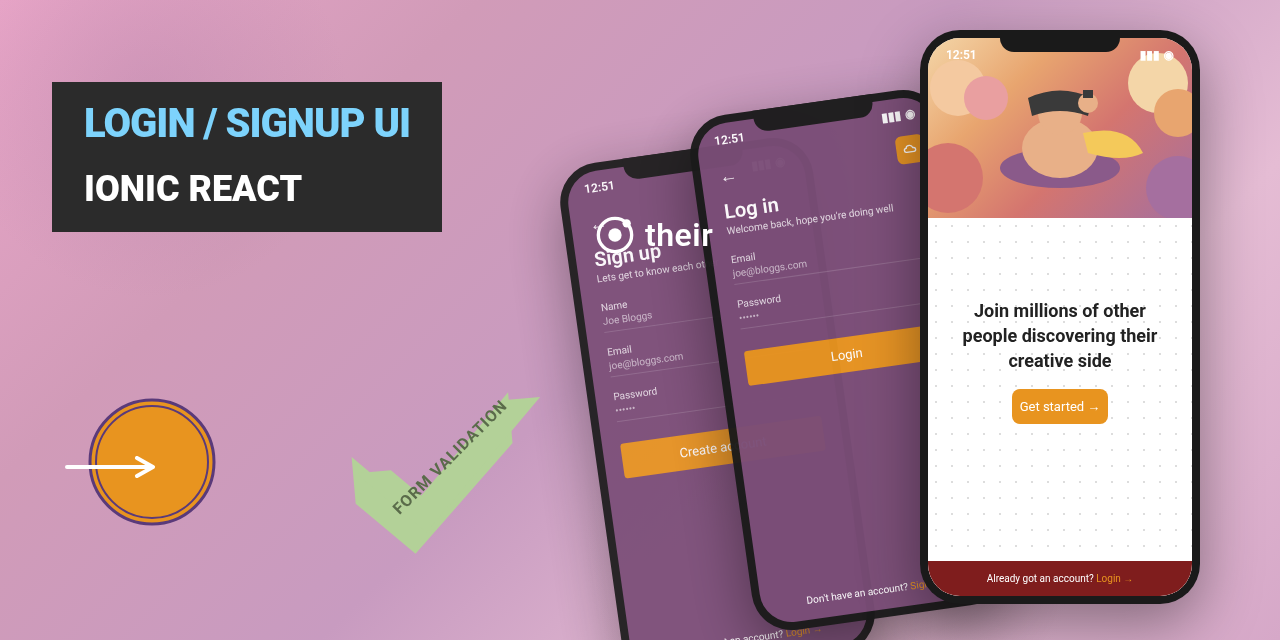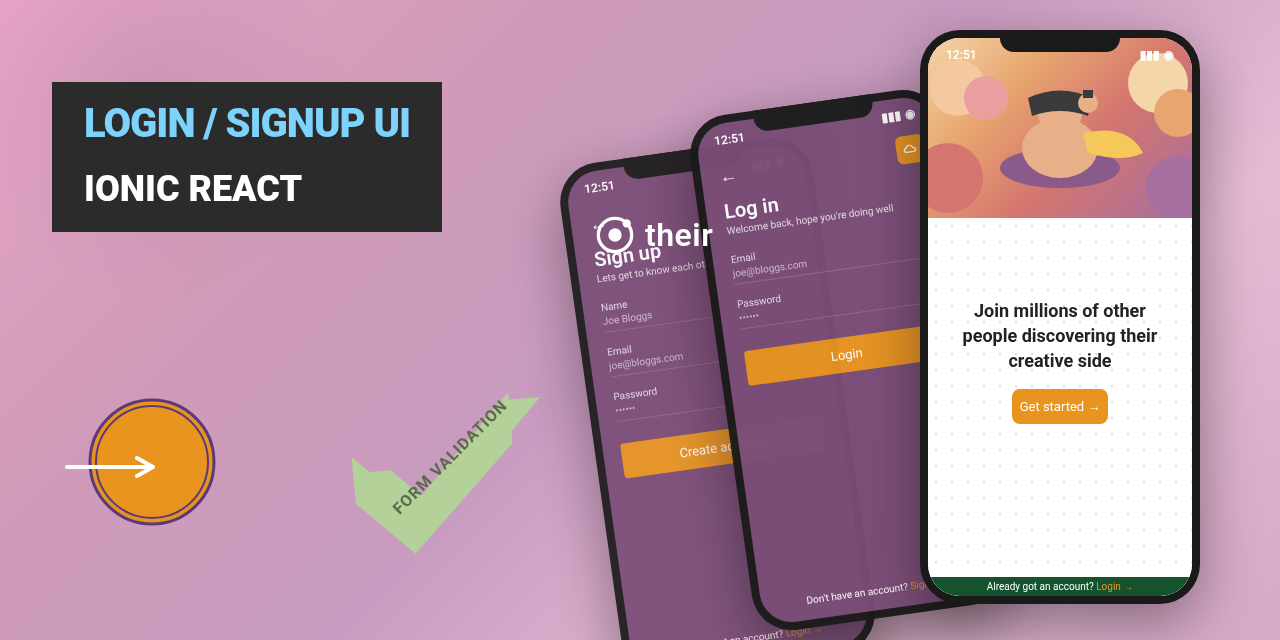--- a/index.html
+++ b/index.html
@@ -40,21 +40,21 @@
 .field-input{font-size:10px;opacity:0.6;padding-bottom:5px;border-bottom:1px solid rgba(255,255,255,0.25)}
 .action-btn{background:#e8941f;color:#fff;text-align:center;padding:10px;border-radius:3px;font-size:13px;margin-top:22px}
 .footer-link{position:absolute;bottom:14px;left:0;right:0;text-align:center;color:#fff;font-size:10px}
 .footer-link .orange{color:#e8941f}
 .cloud-badge{position:absolute;top:38px;right:14px;width:28px;height:28px;background:#e8941f;border-radius:6px;display:flex;align-items:center;justify-content:center}
 
 .hero-img{height:180px;background:linear-gradient(135deg,#f4d6a8 0%,#e8a56f 30%,#d4756f 60%,#a56f9f 100%);position:relative;overflow:hidden}
 .white-section{background:#fff;padding:80px 24px 20px;text-align:center;position:relative;height:calc(100% - 180px);background-image:radial-gradient(circle,#ddd 1px,transparent 1px);background-size:16px 16px}
 .white-headline{font-size:18px;font-weight:700;color:#222;line-height:1.4;margin-bottom:15px}
 .get-started{display:inline-block;background:#e8941f;color:#fff;padding:10px 8px;border-radius:8px;font-size:13px}
-.phone3 .footer-link{background:#14532d;padding:4px 0;bottom:0}
+.phone3 .footer-link{background:#7f1d1d;padding:12px 0;bottom:0}
 </style>
 </head>
 <body>
 
 <div class="bg-shapes"></div>
 
 <div class="title-box">
   <div class="title-main">LOGIN / SIGNUP UI</div>
   <div class="title-sub">IONIC REACT</div>
 </div>

